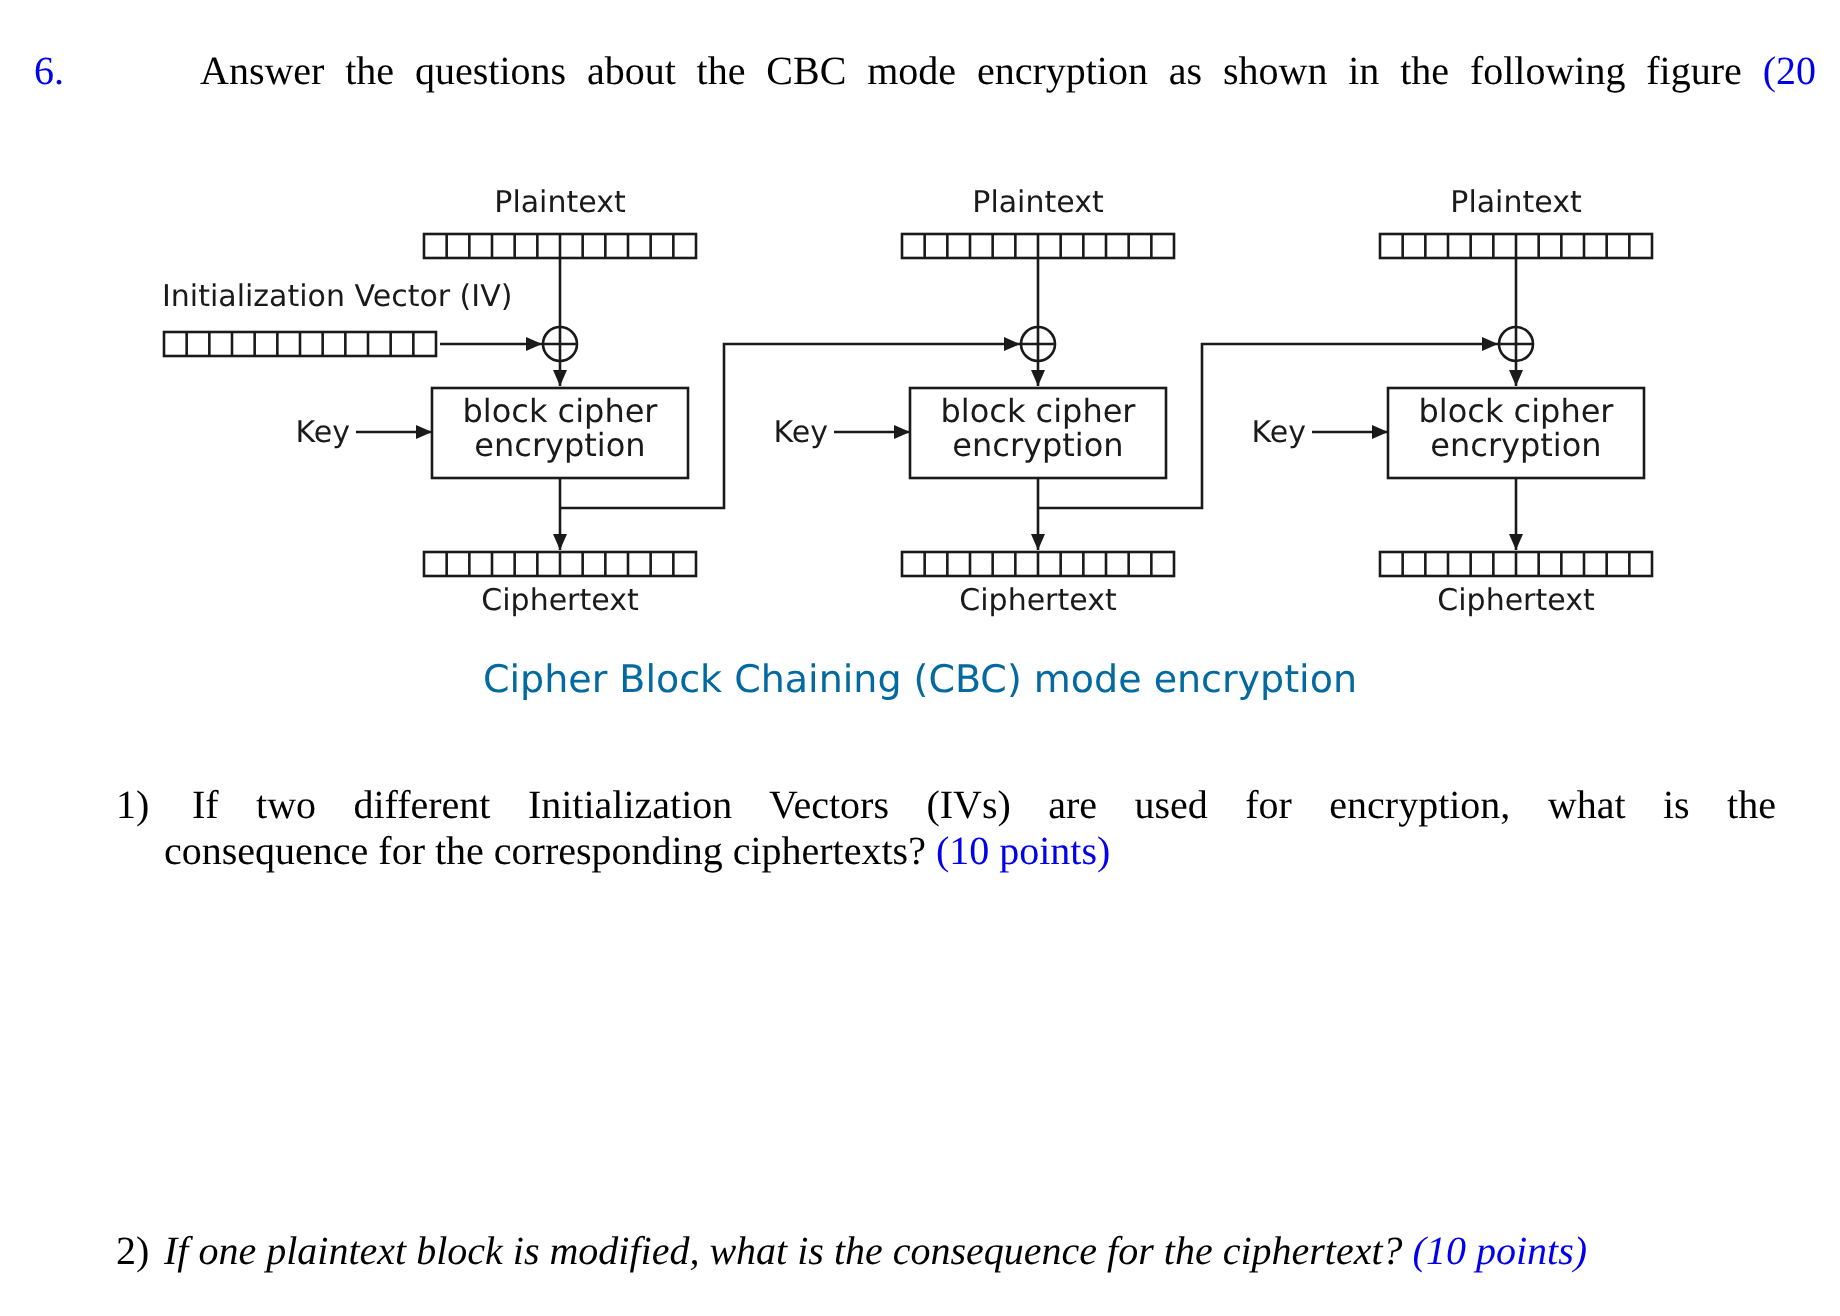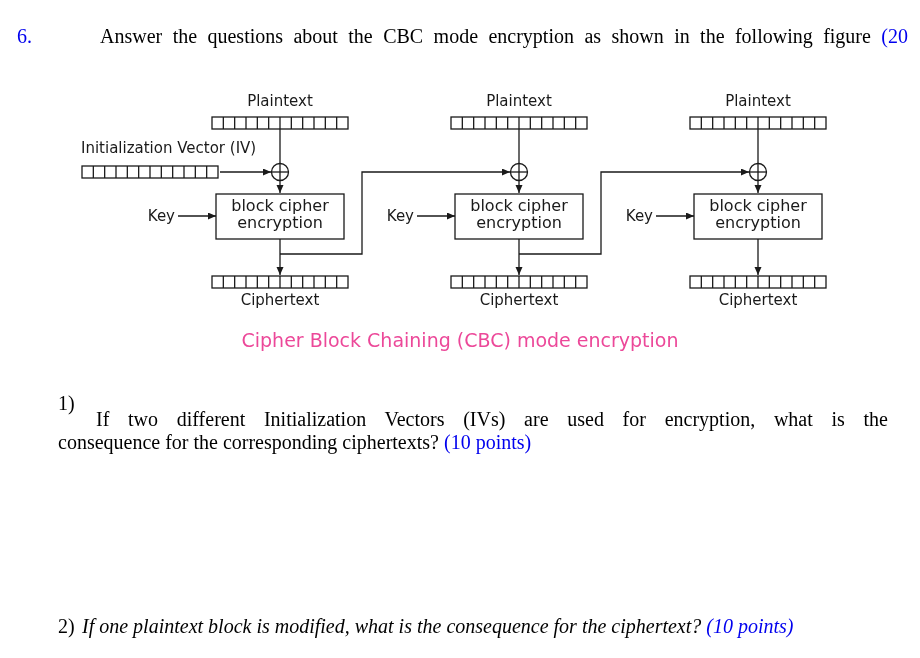--- a/index.html
+++ b/index.html
@@ -12,33 +12,33 @@
   .blue { color:#0000EE; }
   .heading {
     left:60px; top:24px; width:848px; font-size:20px; line-height:24px;
   }
   .heading .num { position:absolute; left:-43px; top:0; }
   .jline { text-align:justify; text-align-last:justify; white-space:nowrap;margin-left:40px; }
   .question { font-size:20px; line-height:23px; }
   .q1 { left:58px; top:392px; width:830px; }
   .q2 { left:58px; top:615px; width:850px; }
   .question .num { position:absolute; left:0; top:0; }
-  .q1 .l1 { margin-left:38px;margin-top:16px; }
-  .q1 .l2 { }
+  .q1 .l1 { margin-left:38px; }
+  .q1 .l2 { margin-left:24px; }
   .q2 .l1 { margin-left:24px; white-space:nowrap;font-style:italic; }
   .figure-svg { left:0; top:88px; }
   .figure-svg text {
     font-family:"DejaVu Sans","Liberation Sans",sans-serif;
     fill:#1a1a1a; font-size:15px;
   }
   .figure-svg text.boxtxt { font-size:16px; }
   .caption {
     left:0; top:329px; width:920px; text-align:center;
     font-family:"DejaVu Sans","Liberation Sans",sans-serif;
-    font-size:19px; line-height:22px; color:#ec4899;
+    font-size:19px; line-height:22px; color:#0369a1;
   }
   .stroke { stroke:#1a1a1a; stroke-width:1.3; fill:none; }
 </style>
 </head>
 <body>
 
 <div class="abs heading">
   <span class="num blue">6.</span>
   <div class="jline"><span>Answer the questions about the CBC mode encryption as shown in the following figure</span> <span class="blue">(20</span></div>
 </div>

